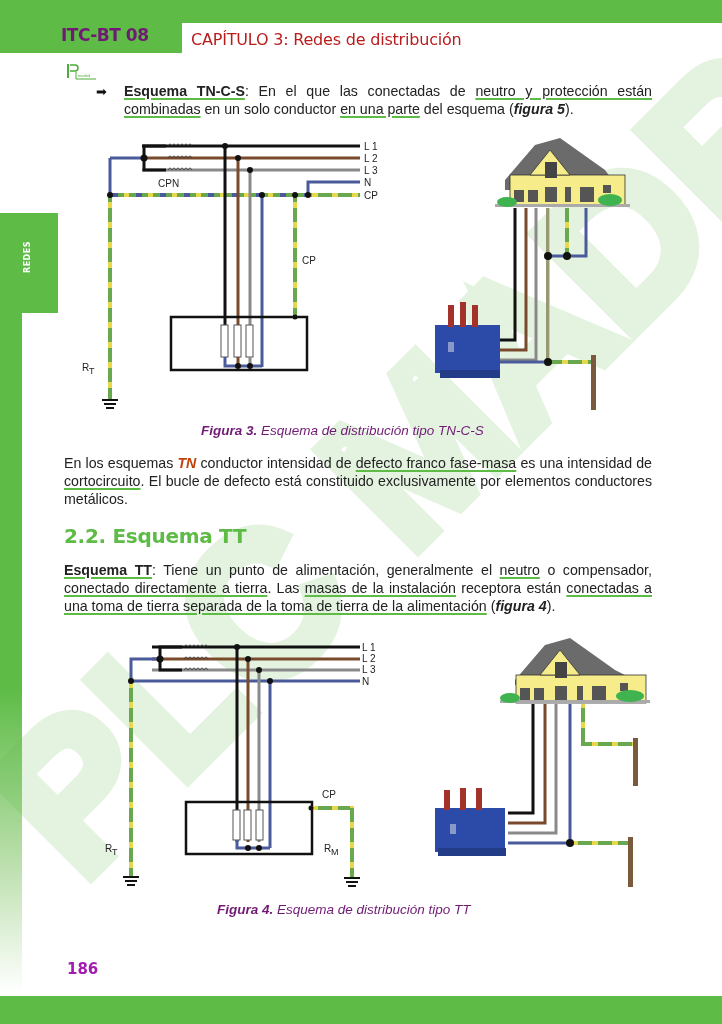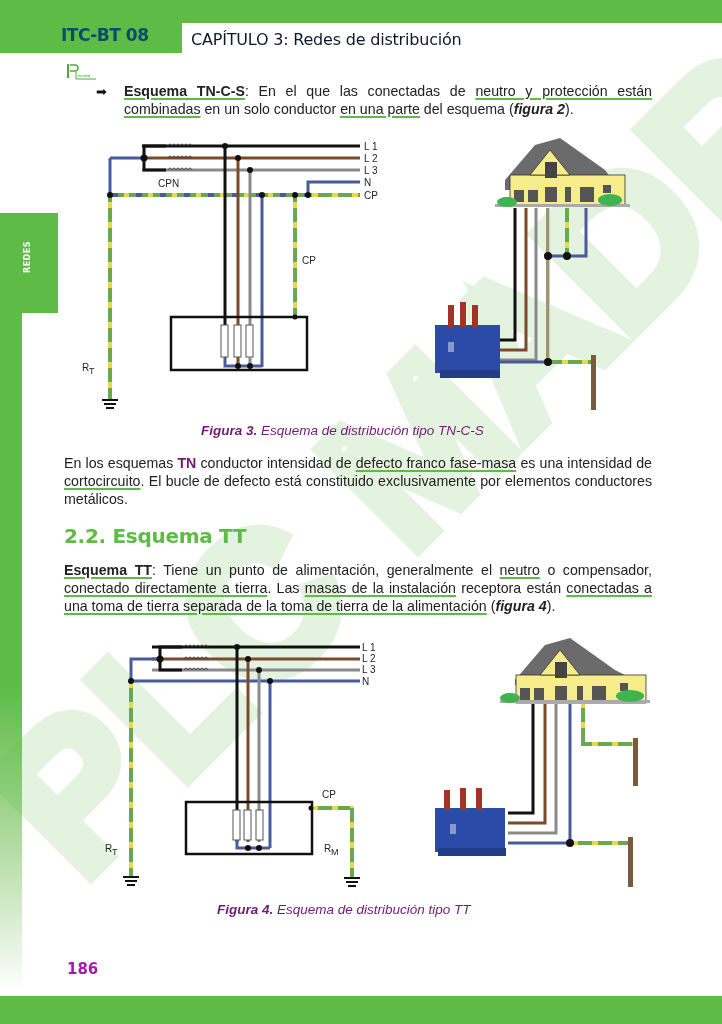--- a/index.html
+++ b/index.html
@@ -1,38 +1,38 @@
 <!DOCTYPE html>
 <html><head>
 <meta charset="utf-8">
 <style>
   * { box-sizing: border-box; margin: 0; padding: 0; }
   html, body { width: 722px; height: 1024px; overflow: hidden; background: #fff; }
   body { position: relative; font-family: "Liberation Sans", sans-serif; color: #222; }
 
   .top-bar { position: absolute; left: 0; top: 0; width: 722px; height: 23px; background: #5dbb46; }
   .itc-box { position: absolute; left: 0; top: 23px; width: 182px; height: 30px; background: #5dbb46; }
-  .itc-label { position: absolute; left: 61px; top: 25px; color: #0c4a6e; font-weight: bold; font-size: 17px; font-family: "DejaVu Sans", sans-serif; letter-spacing: -0.5px; }
-  .chapter-title { position: absolute; left: 191px; top: 30px; font-size: 16px; color: #0f172a; font-family: "DejaVu Sans", sans-serif; font-weight: normal; letter-spacing: -0.2px; }
+  .itc-label { position: absolute; left: 61px; top: 25px; color: #701a75; font-weight: bold; font-size: 17px; font-family: "DejaVu Sans", sans-serif; letter-spacing: -0.5px; }
+  .chapter-title { position: absolute; left: 191px; top: 30px; font-size: 16px; color: #b91c1c; font-family: "DejaVu Sans", sans-serif; font-weight: normal; letter-spacing: -0.2px; }
 
   .logo { position: absolute; left: 66px; top: 62px; width: 40px; height: 20px; }
 
   .side-tab { position: absolute; left: 0; top: 213px; width: 58px; height: 100px; background: #5dbb46; }
   .side-tab-label { position: absolute; left: 23px; top: 273px; transform: rotate(-90deg); transform-origin: left top; color: #fff; font-size: 8px; font-weight: bold; letter-spacing: 0.5px; font-family: "DejaVu Sans", sans-serif; }
   .side-strip { position: absolute; left: 0; top: 313px; width: 22px; height: 680px; background: linear-gradient(to bottom, #5dbb46 0%, #5dbb46 55%, #b8dea9 80%, #ffffff 100%); }
 
   .bottom-bar { position: absolute; left: 0; top: 996px; width: 722px; height: 28px; background: #5dbb46; }
   .page-number { position: absolute; left: 67px; top: 960px; color: #a21caf; font-weight: bold; font-size: 15px; font-family: "DejaVu Sans", sans-serif; }
 
   .watermark { position: absolute; left: 0; top: 0; width: 722px; height: 1024px; pointer-events: none; }
 
   .para { position: absolute; font-size: 14.2px; line-height: 18px; text-align: justify; color: #222; }
   .u { text-decoration: underline; text-decoration-color: #5dbb46; text-decoration-thickness: 2px; text-underline-offset: 2px; }
   .b { font-weight: bold; }
-  .green { color: #701a75; font-weight: bold; }
+  .green { color: #c2410c; font-weight: bold; font-style: italic; }
 
   .bullet1 { left: 124px; top: 82px; width: 528px; }
   .bullet-arrow { position: absolute; left: 96px; top: 84px; font-size: 13px; color: #111; }
 
   .caption { position: absolute; font-size: 13.5px; font-style: italic; color: #701a75; }
   .caption .b { font-style: italic; }
 
   .p2 { left: 64px; top: 454px; width: 588px; }
   .section-title { position: absolute; left: 64px; top: 524px; color: #5dbb46; font-size: 20px; font-weight: bold; font-family: "DejaVu Sans", sans-serif; letter-spacing: -0.3px; }
   .p3 { left: 64px; top: 561px; width: 588px; }
@@ -59,21 +59,21 @@
 <div class="side-strip"></div>
 
 <svg class="watermark" viewBox="0 0 722 1024">
   <g transform="translate(80,880) rotate(-45)" opacity="0.16">
     <text x="0" y="0" font-size="190" font-family="DejaVu Sans, sans-serif" fill="none" stroke="#5dbb46" stroke-width="22" letter-spacing="10">PLC MADRID</text>
   </g>
 </svg>
 
 <span class="bullet-arrow">➡</span>
 <p class="para bullet1">
-  <span class="b u">Esquema TN-C-S</span><span>: En el que las conectadas de </span><span class="u">neutro y protección están combinadas</span><span> en un solo conductor </span><span class="u">en una parte</span><span> del esquema (</span><i class="b">figura 2</i><span>).</span>
+  <span class="b u">Esquema TN-C-S</span><span>: En el que las conectadas de </span><span class="u">neutro y protección están combinadas</span><span> en un solo conductor </span><span class="u">en una parte</span><span> del esquema (</span><i class="b">figura 5</i><span>).</span>
 </p>
 
 <svg style="position:absolute;left:60px;top:130px" width="340" height="285" viewBox="0 0 340 285">
   <defs>
     <pattern id="pe-h" width="20" height="4" patternUnits="userSpaceOnUse">
       <rect width="20" height="4" fill="#6aa84f"></rect>
         <rect x="12" width="6" height="4" fill="#e6d84a"></rect>
     </pattern>
     <pattern id="pe-v" width="4" height="20" patternUnits="userSpaceOnUse">
       <rect width="4" height="20" fill="#6aa84f"></rect>

